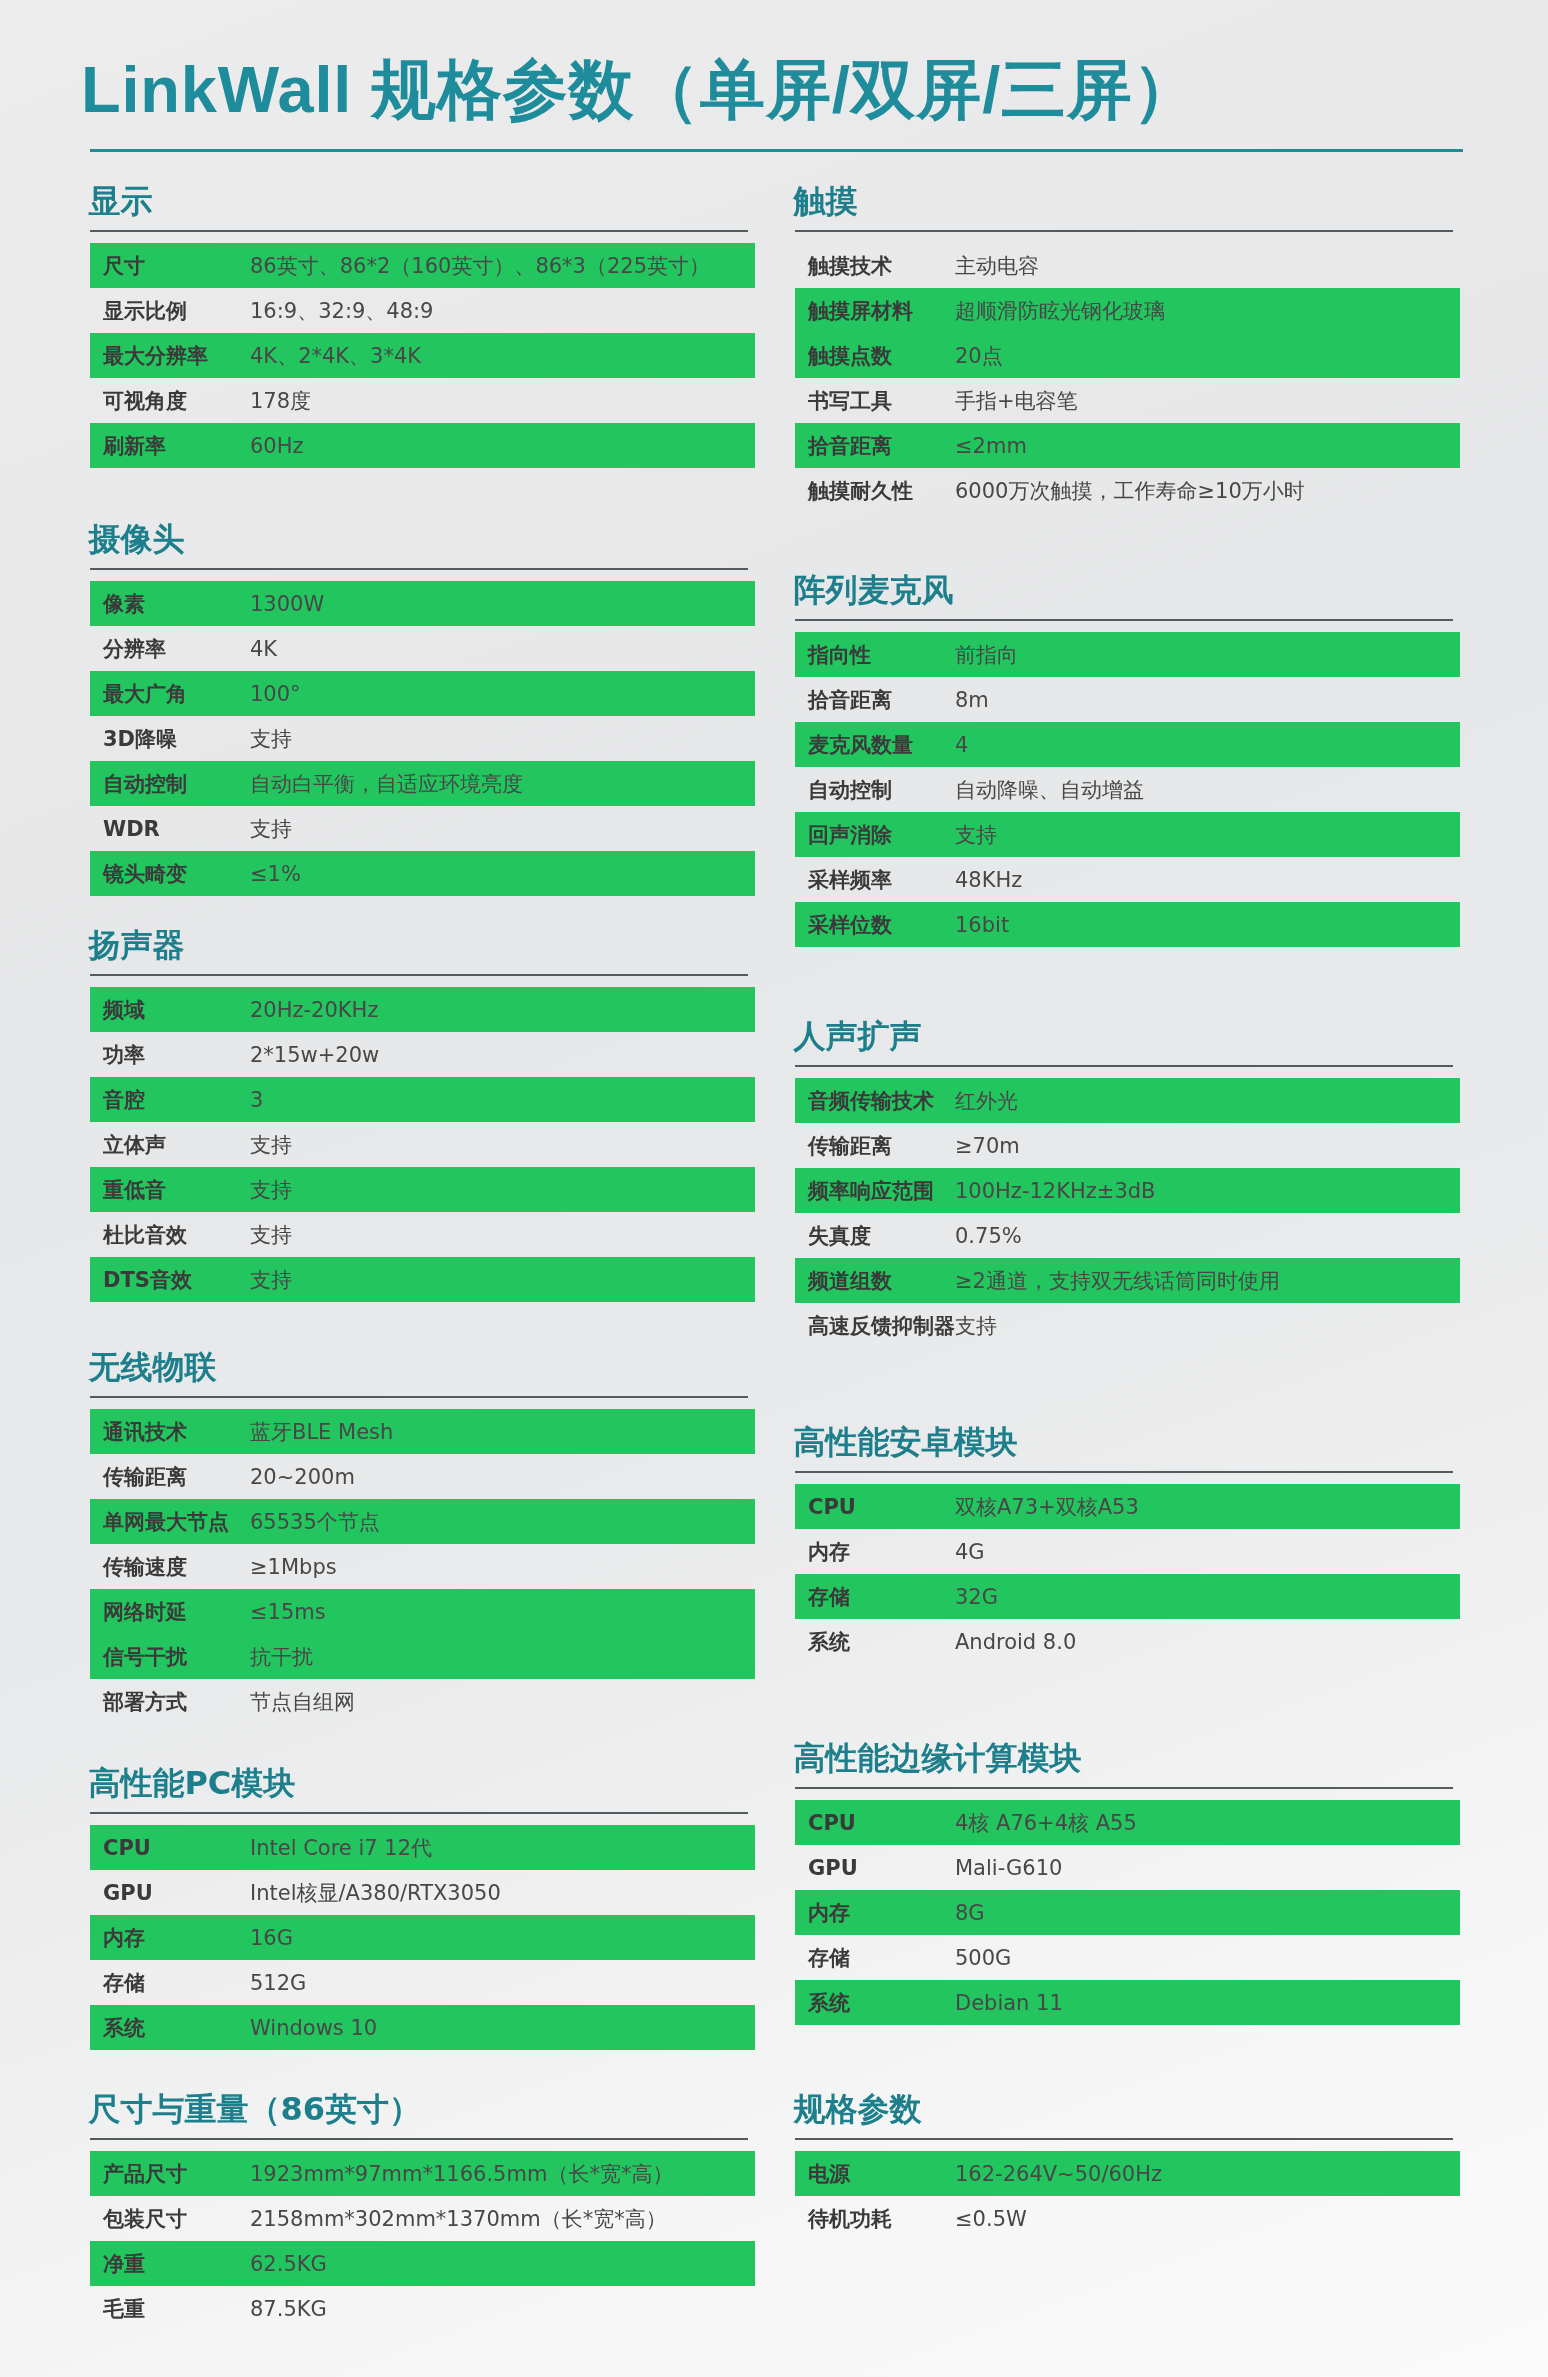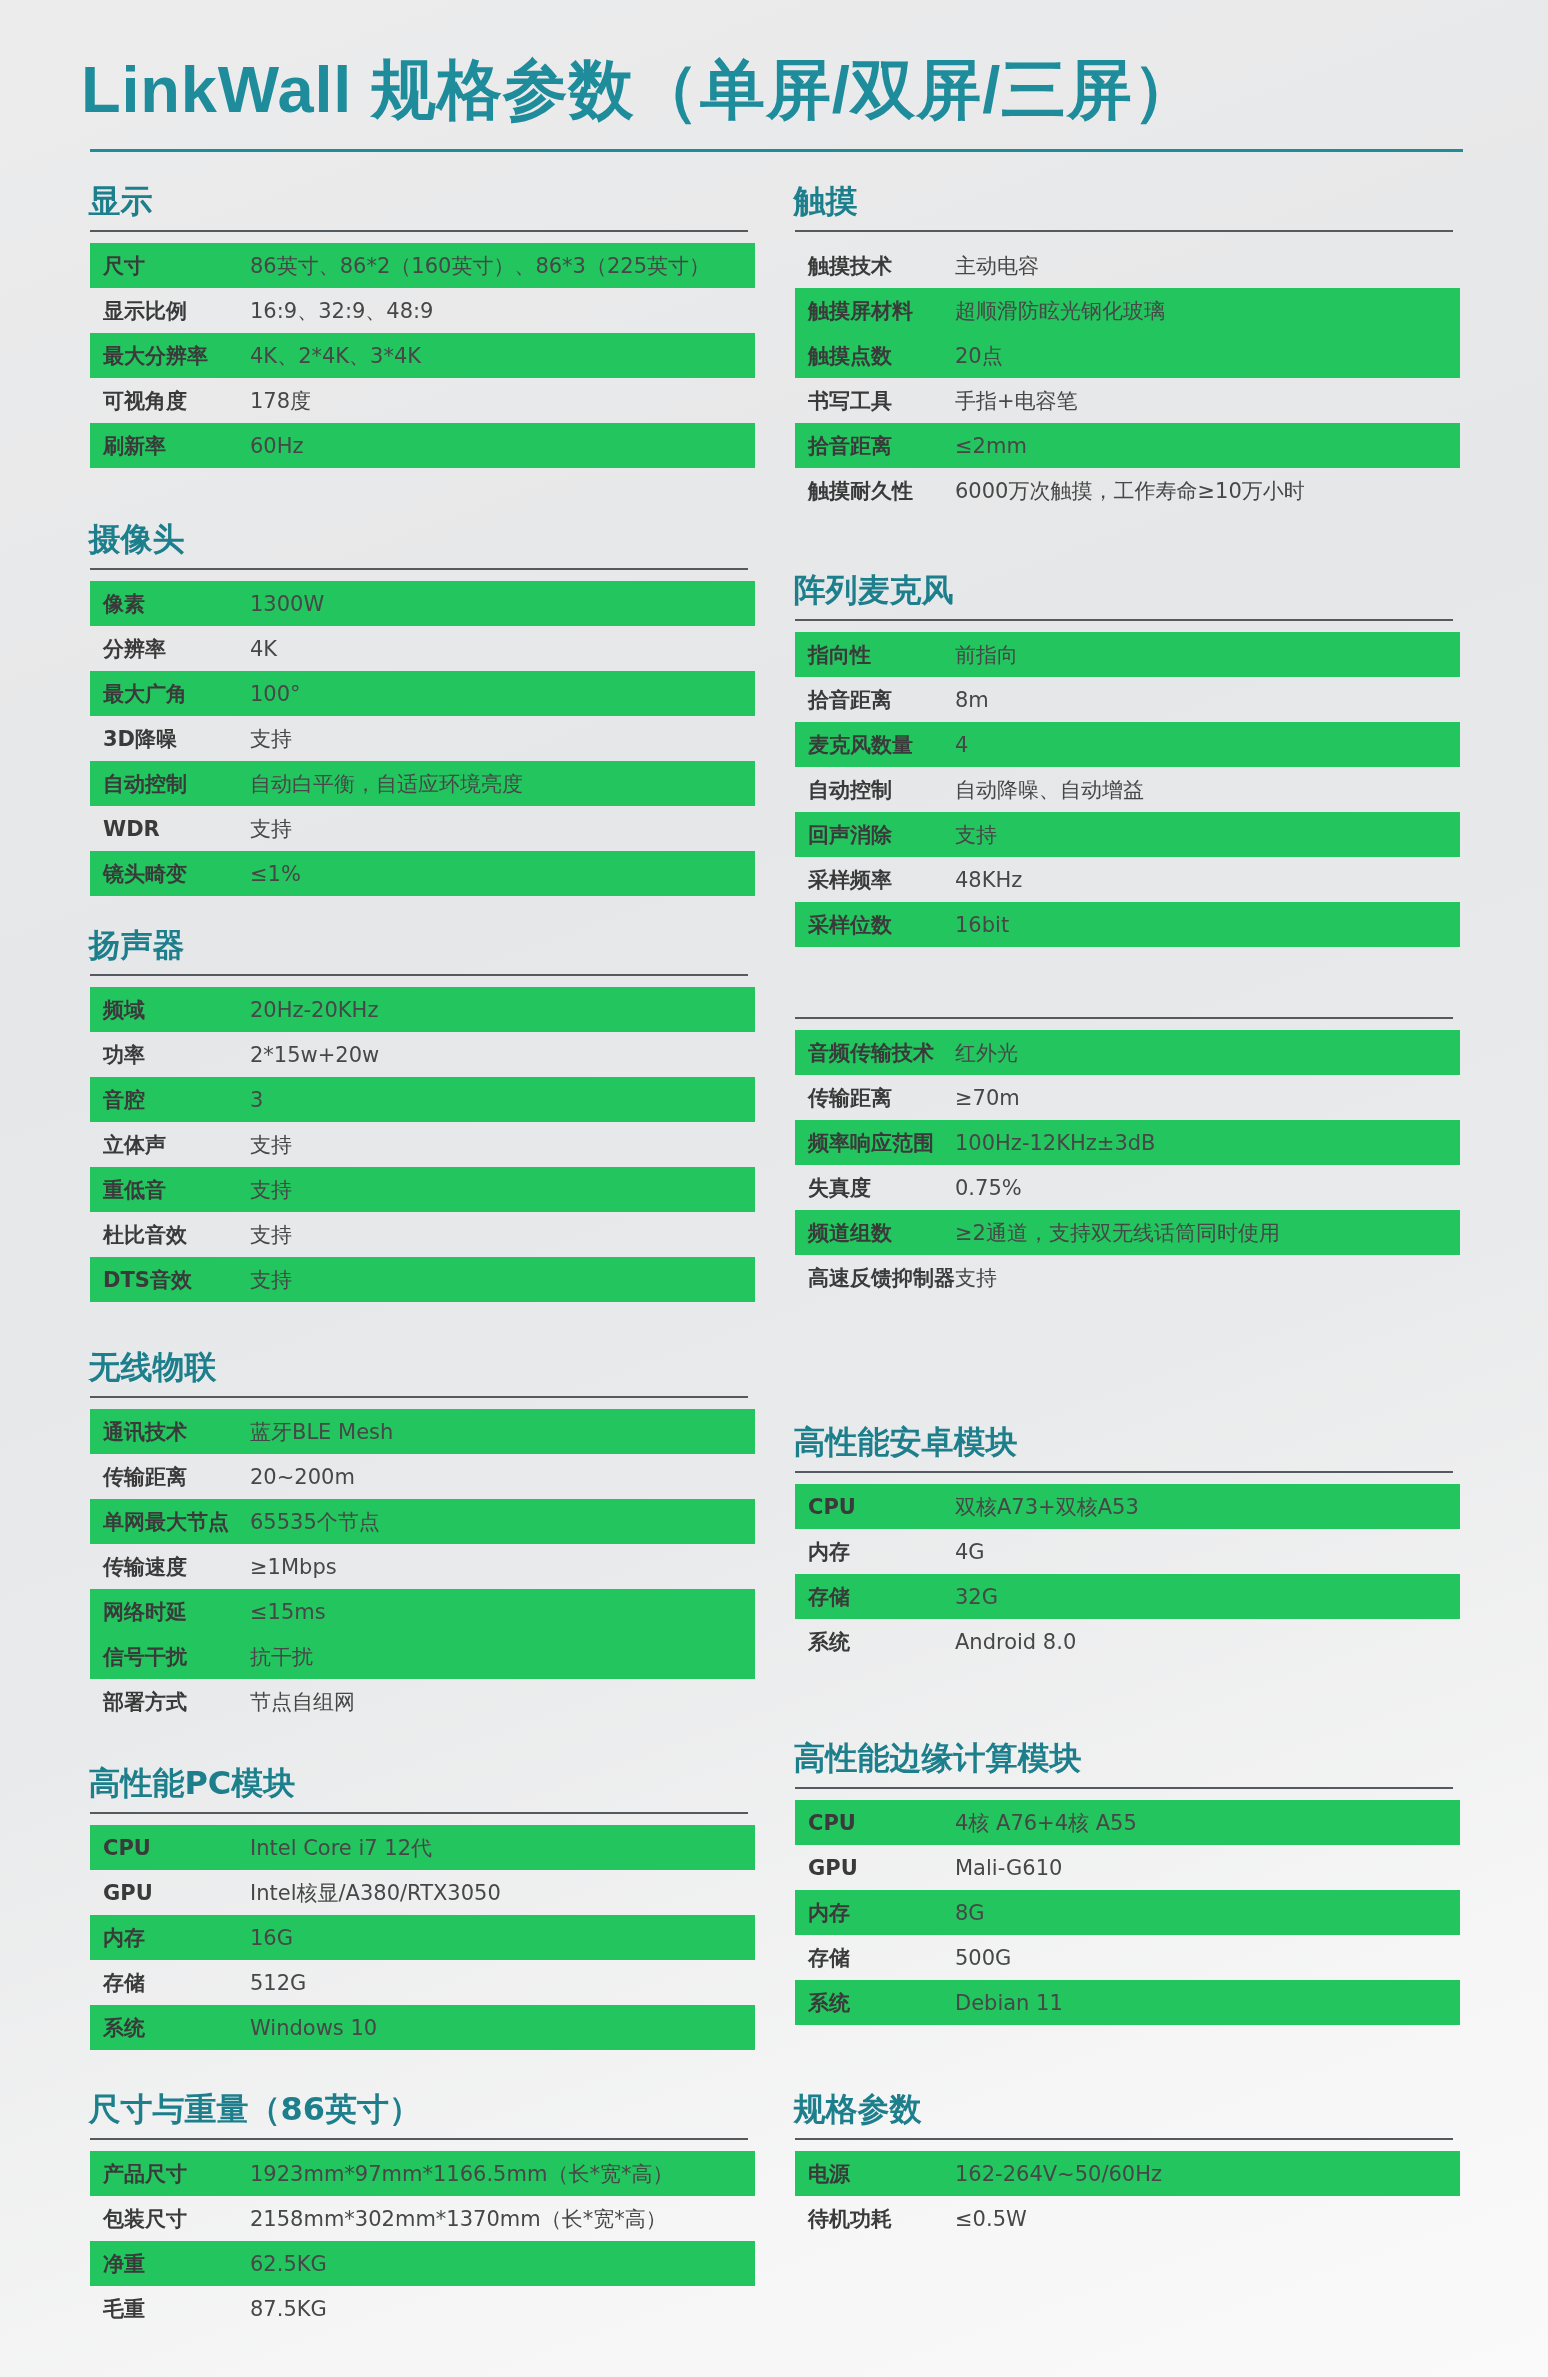--- a/index.html
+++ b/index.html
@@ -278,20 +278,21 @@
         <span class="k">采样频率</span>
         <span class="v">48KHz</span>
       </div>
       <div class="row striped">
         <span class="k">采样位数</span>
         <span class="v">16bit</span>
       </div>
     </div>
   </div>
 <div class="section right" style="top:1012px">
+    <div class="sec-head">人声扩声</div>
     <div class="sec-rule"></div>
     <div class="rows">
       <div class="row striped">
         <span class="k">音频传输技术</span>
         <span class="v">红外光</span>
       </div>
       <div class="row">
         <span class="k">传输距离</span>
         <span class="v">≥70m</span>
       </div>

